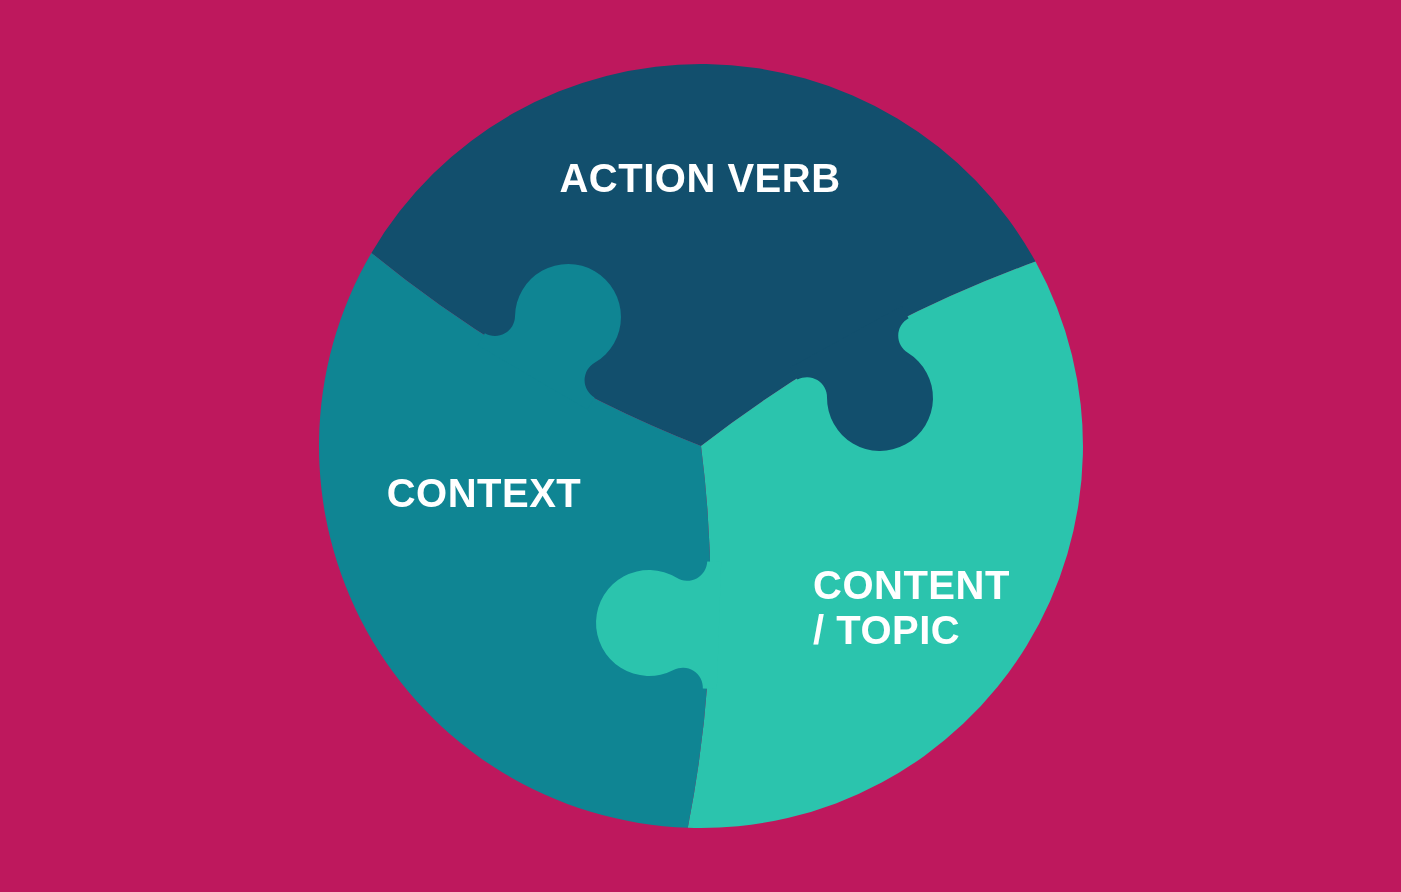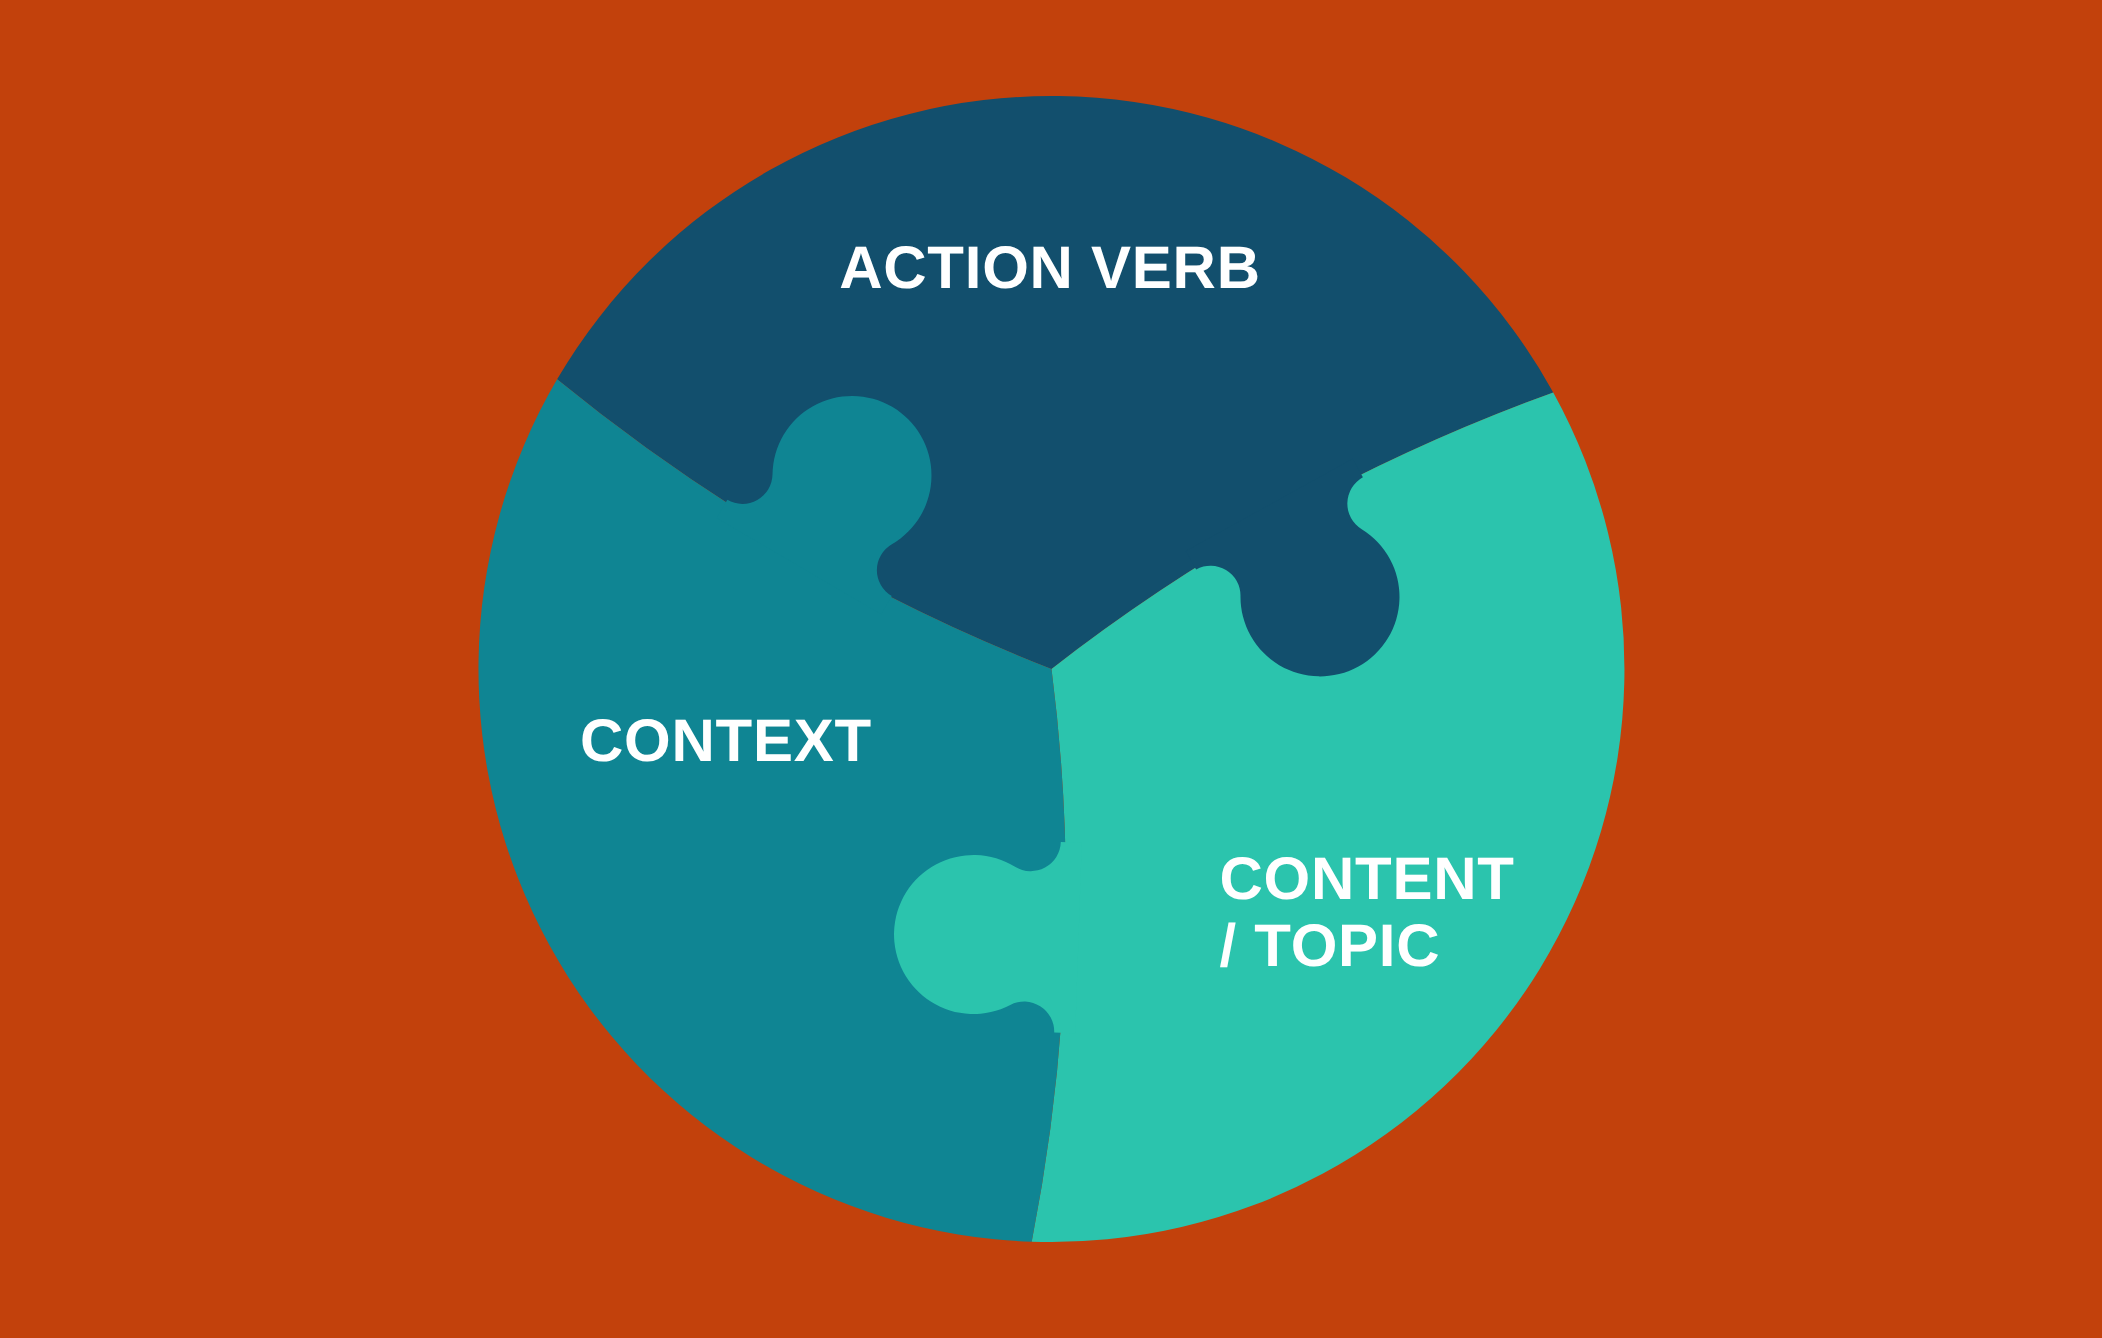--- a/index.html
+++ b/index.html
@@ -4,21 +4,21 @@
 <style>
   html, body {
     margin: 0;
     padding: 0;
     background: #ffffff;
   }
   .stage {
     position: relative;
     width: 1401px;
     height: 892px;
-    background: #c2410c;
+    background: #be185d;
     overflow: hidden;
   }
   svg.puzzle {
     position: absolute;
     left: 0;
     top: 0;
     width: 1401px;
     height: 892px;
     display: block;
   }

